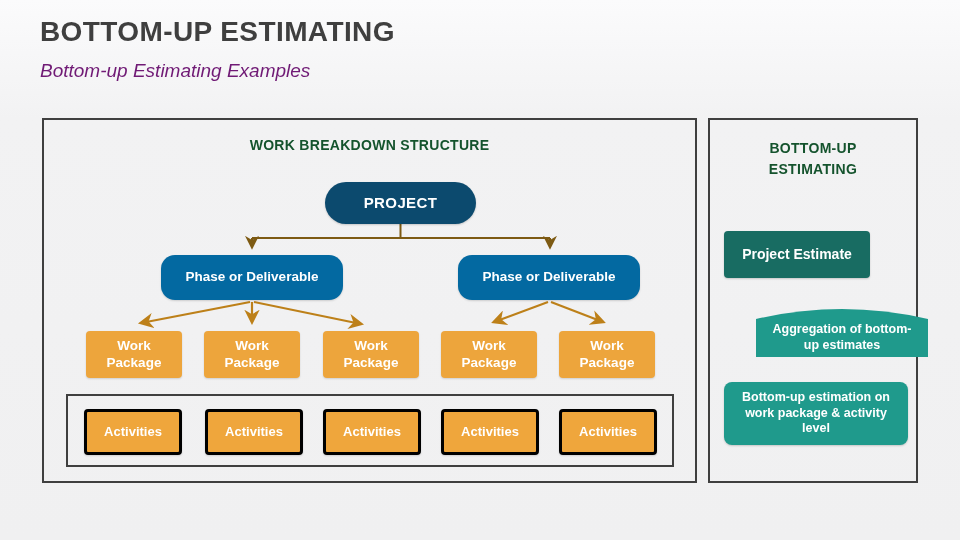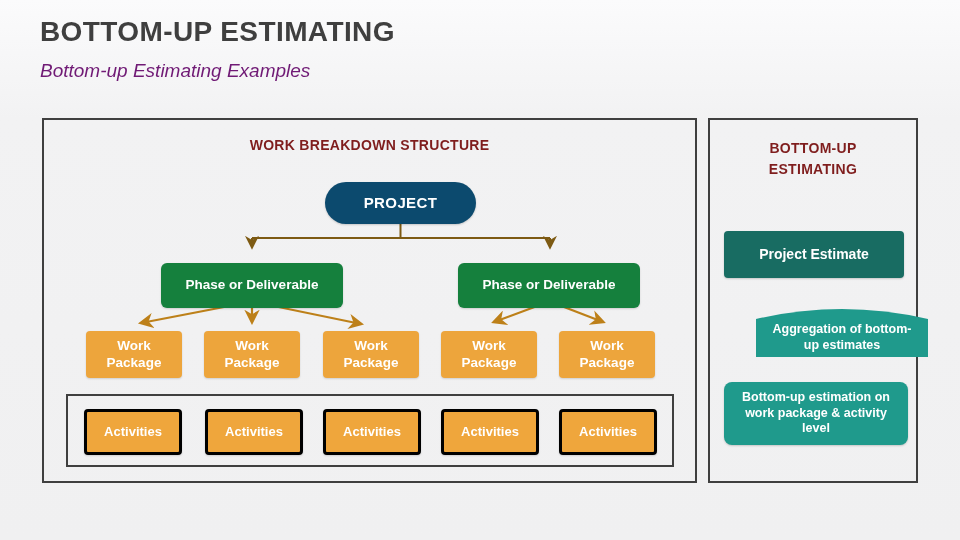--- a/index.html
+++ b/index.html
@@ -22,42 +22,41 @@
     font-size:19px; font-weight:400; color:#701a75;font-style:italic;
   }
 
   
   .panel { position:absolute; border:2px solid #3f3f3f; background:transparent; }
   .wbs-panel   { left:42px;  top:118px; width:655px; height:365px; }
   .right-panel { left:708px; top:118px; width:210px; height:365px; }
 
   .panel-heading {
     position:absolute; left:0; width:100%; text-align:center;
-    font-size:14px; font-weight:700; letter-spacing:0.3px; color:#7f1d1d;
+    font-size:14px; font-weight:700; letter-spacing:0.3px; color:#14532d;
   }
   .wbs-panel .panel-heading { top:17px; }
   .right-panel .panel-heading { top:18px; line-height:21px; padding:0 28px; }
 
   
   .shape {
     position:absolute; display:flex; align-items:center; justify-content:center;
     text-align:center; color:#ffffff; line-height:1.25;
   }
   .project-pill {
     left:281px; top:62px; width:151px; height:42px;
     background:#0c4a6e; border-radius:21px;
     font-size:15px; font-weight:700; letter-spacing:0.4px;
     box-shadow:0 1px 2px rgba(0,0,0,0.18);
   }
   .phase-box {
     top:135px; width:182px; height:45px;
-    background:#15803d; border-radius:6px;
+    background:#0369a1; border-radius:14px;
     font-size:13.5px; font-weight:700;
     box-shadow:0 1px 2px rgba(0,0,0,0.15);
-    margin-top:8px;
   }
   .phase-1 { left:117px; }
   .phase-2 { left:414px; }
 
   .wp-box {
     top:211px; width:96px; height:47px;
     background:#eda53c; border-radius:4px;
     font-size:13.5px; font-weight:600; padding:16px 10px;
     box-shadow:0 1px 2px rgba(0,0,0,0.14);
   }
@@ -76,21 +75,21 @@
   }
   .act-1 { left:16px;  } .act-2 { left:137px; } .act-3 { left:255px; }
   .act-4 { left:373px; } .act-5 { left:491px; }
 
   .connectors { position:absolute; left:0; top:0; width:655px; height:365px; }
   .line-brown { stroke:#7d5a13; stroke-width:2;   fill:none; }
   .line-amber { stroke:#bd8019; stroke-width:2.2; fill:none; }
 
   
   .estimate-box {
-    left:14px; top:111px; width:180px; height:47px;
+    left:14px; top:111px; width:146px; height:47px;
     background:#186c62; border-radius:4px;
     font-size:14px; font-weight:700;
     box-shadow:0 1px 2px rgba(0,0,0,0.18);
   }
   .wave-box { left:20px; top:185px; width:172px; height:52px; display:block;margin-left:26px; }
   .wave-box svg { position:absolute; left:0; top:0; width:172px; height:52px; }
   .wave-label {
     position:absolute; left:11px; top:16px; width:150px;
     text-align:center; color:#fff; font-size:12.5px; font-weight:600; line-height:1.3;
   }

